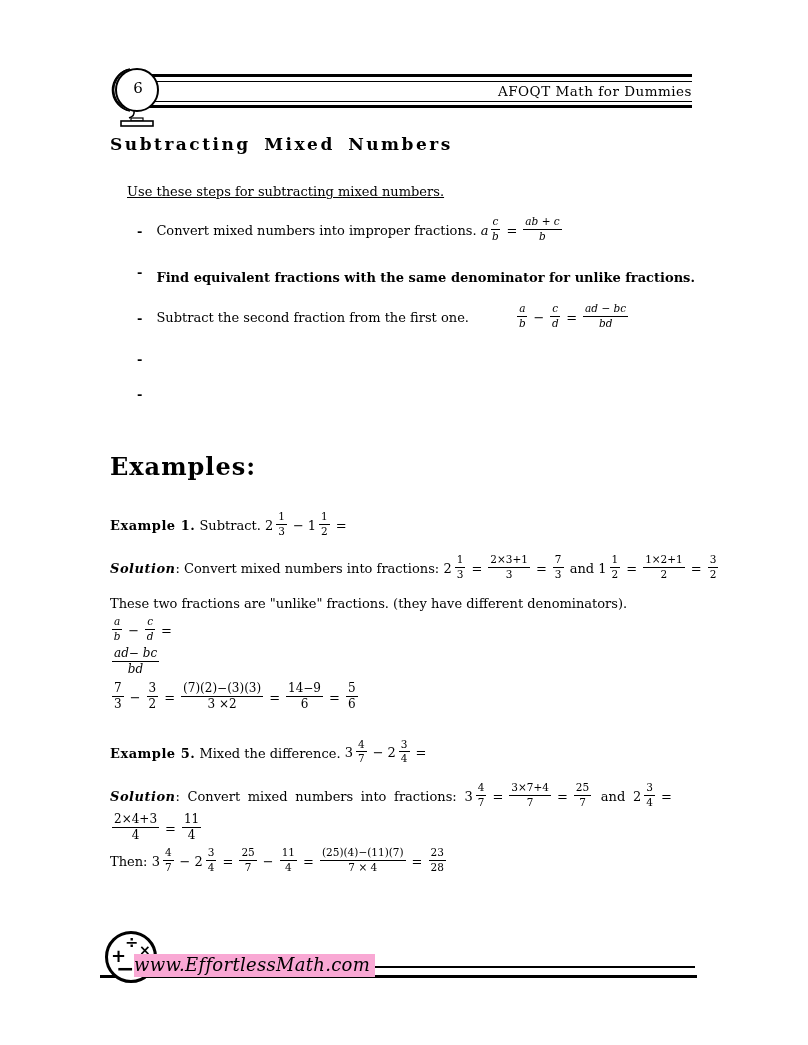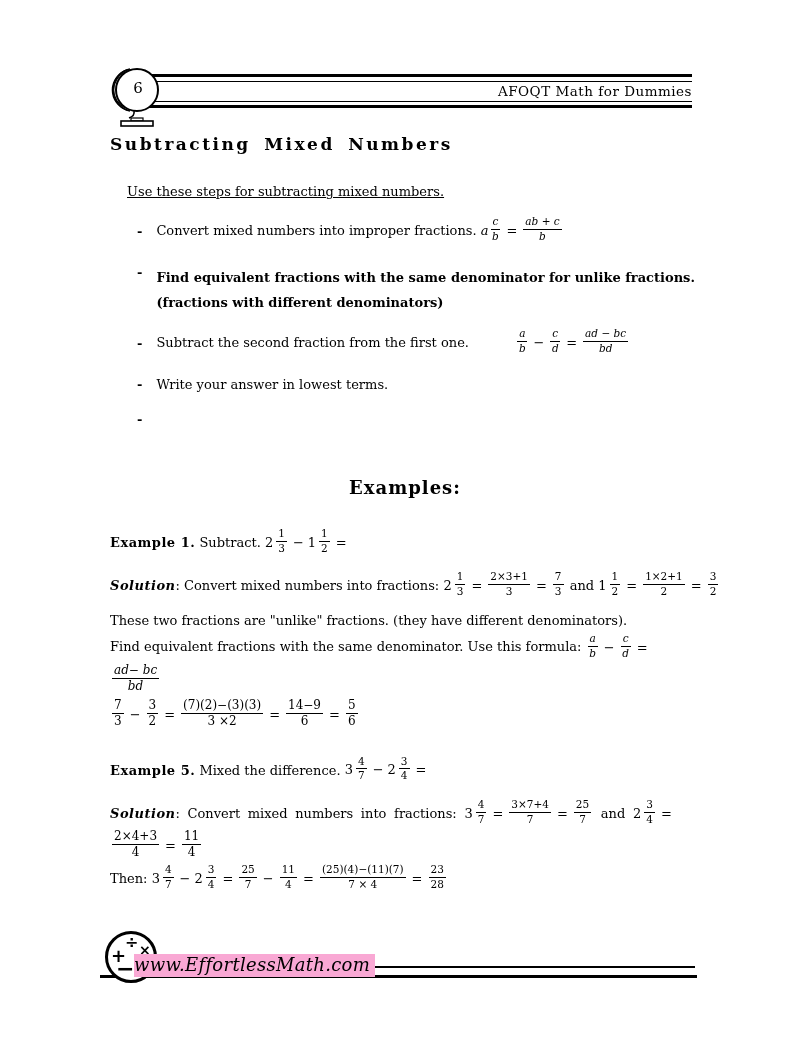--- a/index.html
+++ b/index.html
@@ -28,21 +28,21 @@
   .bullets{margin-left:27px;}
   .bullet{display:flex;align-items:flex-start;column-gap:14px;}
   .bullet .dash{font-weight:bold;flex:0 0 auto;}
   .bullet .btxt{white-space:nowrap;}
   .b1{margin-top:19px;align-items:center;}
   .b2{margin-top:21px;}
   .b2 .line{display:block;line-height:25px;white-space:nowrap;font-weight:bold;}
   .b3{margin-top:15px;align-items:center;}
   .b4{margin-top:21px;}
   .b5{margin-top:20px;}
-  .examples-h{margin:50px 0 16px 0;font-size:18px;font-weight:bold;letter-spacing:1px;text-align:center;}
+  .examples-h{margin:50px 0 16px 0;font-size:24px;font-weight:bold;letter-spacing:1px;}
   .exline{margin-top:32px;white-space:nowrap;}
   .exlabel{font-weight:bold;letter-spacing:0.5px;}
   .sol-label{font-weight:bold;font-style:italic;letter-spacing:0.5px;}
   .solline{margin-top:17px;white-space:nowrap;}
   .para-line{margin-top:9px;line-height:26px;white-space:nowrap;}
   .mathline{margin-top:5px;white-space:nowrap;}
   .justif{word-spacing:3.5px;}
   
   .math{display:inline-block;vertical-align:middle;}
   .mi{font-style:italic;}
@@ -110,37 +110,35 @@
         <span class="math">
           <span class="mi">a</span><span class="frac mi"><span class="num">c</span><span class="den">b</span></span><span class="op">=</span><span class="frac mi"><span class="num">ab + c</span><span class="den">b</span></span>
         </span>
       </span>
     </div>
 
     <div class="bullet b2">
       <span class="dash">-</span>
       <span>
         <span class="line">Find equivalent fractions with the same denominator for unlike fractions.</span>
-        <span class="line">(fractions with different denominators)</span>
       </span>
     </div>
 
     <div class="bullet b3">
       <span class="dash">-</span>
       <span class="btxt">
         <span>Subtract the second fraction from the first one.</span>
         <span class="math" style="margin-left:42px;">
           <span class="frac mi"><span class="num">a</span><span class="den">b</span></span><span class="op">−</span><span class="frac mi"><span class="num">c</span><span class="den">d</span></span><span class="op">=</span><span class="frac mi"><span class="num">ad − bc</span><span class="den">bd</span></span>
         </span>
       </span>
     </div>
 
     <div class="bullet b4">
       <span class="dash">-</span>
-      <span class="btxt">Write your answer in lowest terms.</span>
     </div>
 
     <div class="bullet b5">
       <span class="dash">-</span>
     </div>
 
   </div>
 
   <h2 class="examples-h">Examples:</h2>
 
@@ -157,21 +155,20 @@
     <span class="math">
       <span class="mw">2</span><span class="frac"><span class="num">1</span><span class="den">3</span></span><span class="op">=</span><span class="frac"><span class="num">2×3+1</span><span class="den">3</span></span><span class="op">=</span><span class="frac"><span class="num">7</span><span class="den">3</span></span>
       <span>and</span>
       <span class="mw">1</span><span class="frac"><span class="num">1</span><span class="den">2</span></span><span class="op">=</span><span class="frac"><span class="num">1×2+1</span><span class="den">2</span></span><span class="op">=</span><span class="frac"><span class="num">3</span><span class="den">2</span></span>
     </span>
   </div>
 
   <div class="para-line">These two fractions are "unlike" fractions. (they have different denominators).</div>
 
   <div class="para-line" style="margin-top:0;">
-    <span>Find equivalent fractions with the same denominator. Use this formula:</span>
     <span class="math">
       <span class="frac mi"><span class="num">a</span><span class="den">b</span></span><span class="op">−</span><span class="frac mi"><span class="num">c</span><span class="den">d</span></span><span class="op">=</span>
     </span>
   </div>
 
   <div class="mathline">
     <span class="frac frac-lg mi"><span class="num">ad− bc</span><span class="den">bd</span></span>
   </div>
 
   <div class="mathline">

